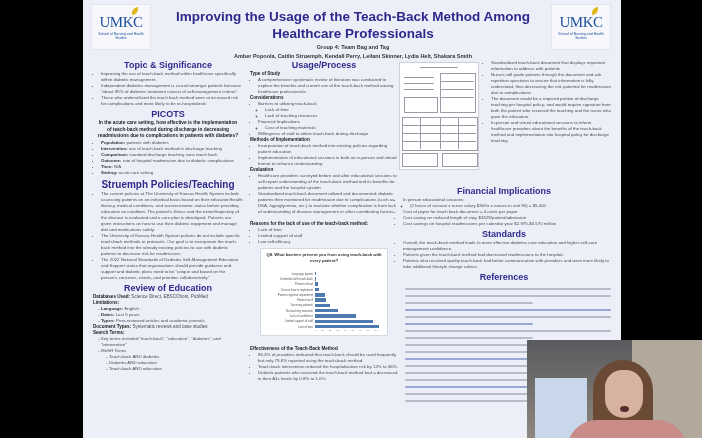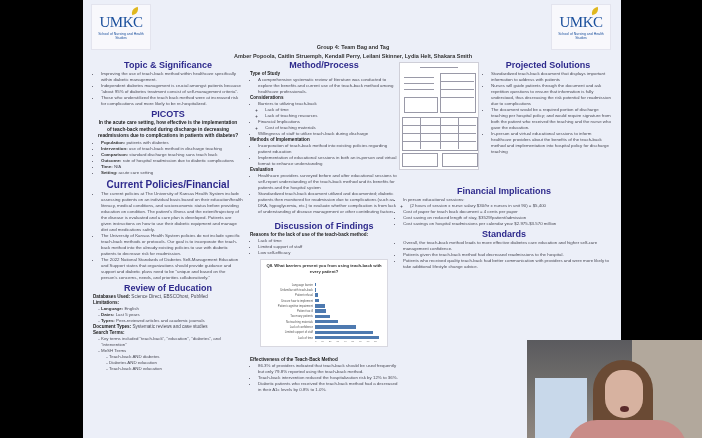--- a/index.html
+++ b/index.html
@@ -54,20 +54,21 @@
 </style>
 </head>
 <body>
 
 <div class="poster">
   <div class="header">
     <div class="logo left">
       <div class="mark">UMKC</div>
       <div class="sub">School of Nursing and Health Studies</div>
     </div>
+    <div class="title">Improving the Usage of the Teach-Back Method Among Healthcare Professionals</div>
     <div class="group">Group 4: Team Bag and Tag</div>
     <div class="authors">Amber Popoola, Caitlin Struemph, Kendall Perry, Leilani Skinner, Lydia Helt, Shakara Smith</div>
     <div class="logo right">
       <div class="mark">UMKC</div>
       <div class="sub">School of Nursing and Health Studies</div>
     </div>
   </div>
 
   <div class="col c1">
     <div class="sec">
@@ -84,21 +85,21 @@
       <ul>
         <li><b>Population:</b> <span>patients with diabetes</span></li>
         <li><b>Intervention:</b> <span>use of teach-back method in discharge teaching</span></li>
         <li><b>Comparison:</b> <span>standard discharge teaching sans teach back</span></li>
         <li><b>Outcome:</b> <span>rate of hospital readmission due to diabetic complications</span></li>
         <li><b>Time:</b> <span>N/A</span></li>
         <li><b>Setting:</b> <span>acute care setting</span></li>
       </ul>
     </div>
     <div class="sec">
-      <h2 class="big">Current Policies/Financial</h2>
+      <h2 class="big">Struemph Policies/Teaching</h2>
       <ul>
         <li>The current policies at The University of Kansas Health System include assessing patients on an individual basis based on their education/health literacy, medical conditions, and socioeconomic status before providing education on condition. The patient's illness and the extent/trajectory of the disease is evaluated and a care plan is developed. Patients are given instructions on how to use their diabetic equipment and manage diet and medications safely.</li>
         <li>The University of Kansas Health System policies do not include specific teach-back methods or protocols. Our goal is to incorporate the teach-back method into the already existing policies to use with diabetic patients to decrease risk for readmission.</li>
         <li>The 2022 National Standards of Diabetes Self-Management Education and Support states that organizations should provide guidance and support and diabetic plans need to be "unique and based on the person's concerns, needs, and priorities collaboratively."</li>
       </ul>
     </div>
     <div class="sec">
       <h2>Review of Education</h2>
       <div class="lbl"><span style="font-weight:bold;color:#222">Databases Used:</span> <span>Science Direct, EBSCOhost, PubMed</span></div>
       <div class="lbl">Limitations:</div>
@@ -116,21 +117,21 @@
       <ul style="list-style:'- ';padding-left:16px">
         <li>Teach-back AND diabetes</li>
         <li>Diabetes AND education</li>
         <li>Teach-back AND education</li>
       </ul>
     </div>
   </div>
 
   <div class="col c2">
     <div class="sec">
-      <h2>Method/Process</h2>
+      <h2>Usage/Process</h2>
       <div class="lbl">Type of Study</div>
       <ul>
           <li>A comprehensive systematic review of literature was conducted to explore the benefits and current use of the teach-back method among healthcare professionals.</li>
         </ul>
       <div class="lbl">Considerations</div>
       <ul>
         <li>Barriers to utilizing teach-back</li>
         <ul class="sub">
           <li>Lack of time</li>
           <li>Lack of teaching resources</li>
@@ -146,21 +147,20 @@
         <li>Incorporation of teach-back method into existing policies regarding patient education</li>
         <li>Implementation of educational sessions in both an in-person and virtual format to enhance understanding</li>
       </ul>
       <div class="lbl">Evaluation</div>
       <ul>
         <li>Healthcare providers surveyed before and after educational sessions to self-report understanding of the teach-back method and its benefits for patients and the hospital system</li>
         <li>Standardized teach-back document utilized and documented; diabetic patients then monitored for readmission due to complications (such as DKA, hypoglycemia, etc.) to evaluate whether complication is from lack of understanding of disease management or other contributing factors</li>
       </ul>
     </div>
     <div class="sec" style="margin-top:6px">
-      <h2>Discussion of Findings</h2>
       <div class="lbl">Reasons for the lack of use of the teach-back method:</div>
       <ul>
         <li>Lack of time</li>
         <li>Limited support of staff</li>
         <li>Low self-efficacy</li>
       </ul>
       <div class="chart">
         <div class="chart-title">Q8. What barriers prevent you from using teach-back with every patient?</div>
         <div class="bars" id="bars">
             <div class="bar-row">
@@ -269,21 +269,20 @@
       <div class="ln" style="left:20px;top:54px;width:1px;height:32px"></div>
       <div class="ln" style="left:40px;top:54px;width:1px;height:32px"></div>
       <div class="ln" style="left:58px;top:54px;width:1px;height:32px"></div>
       <div class="ln" style="left:2px;top:90px;width:34px;height:12px;background:none;border:1px solid #9a9aa8"></div>
       <div class="ln" style="left:42px;top:90px;width:34px;height:12px;background:none;border:1px solid #9a9aa8"></div>
     </div>
   </div>
 
   <div class="col c4">
     <div class="sec">
-      <h2>Projected Solutions</h2>
       <ul>
         <li>Standardized teach-back document that displays important information to address with patients</li>
         <li>Nurses will guide patients through the document and ask repetition questions to ensure that information is fully understood, thus decreasing the risk potential for readmission due to complications</li>
         <li>The document would be a required portion of discharge teaching per hospital policy; and would require signature from both the patient who received the teaching and the nurse who gave the education.</li>
         <li>In-person and virtual educational sessions to inform healthcare providers about the benefits of the teach-back method and implementation into hospital policy for discharge teaching</li>
       </ul>
     </div>
   </div>
 
   <div class="col" style="left:312px;top:186px;width:218px">
@@ -299,20 +298,40 @@
         <li>Cost savings on hospital readmissions per calendar year $2.975-$3.570 million</li>
       </ul>
     </div>
     <div class="sec">
       <h2>Standards</h2>
       <ul>
         <li>Overall, the teach-back method leads to more effective diabetes care education and higher self-care management confidence.</li>
         <li>Patients given the teach-back method had decreased readmissions to the hospital.</li>
         <li>Patients who received quality teach-back had better communication with providers and were more likely to take additional lifestyle change advice.</li>
       </ul>
+    </div>
+    <div class="sec refs">
+      <h2>References</h2>
+      <div class="ref"></div>
+        <div class="ref"></div>
+        <div class="ref short"></div>
+        <div class="ref link"></div>
+      <div class="ref"></div>
+        <div class="ref short link"></div>
+      <div class="ref"></div>
+        <div class="ref short"></div>
+      <div class="ref"></div>
+        <div class="ref"></div>
+        <div class="ref short link"></div>
+      <div class="ref"></div>
+        <div class="ref short"></div>
+      <div class="ref"></div>
+        <div class="ref short link"></div>
+      <div class="ref"></div>
+        <div class="ref"></div>
     </div>
   </div>
 </div>
 
 <div class="webcam">
   <div class="wc-window"></div>
   <div class="wc-wall"></div>
   <div class="wc-hair"></div>
   <div class="wc-face"></div>
   <div class="wc-mouth"></div>

